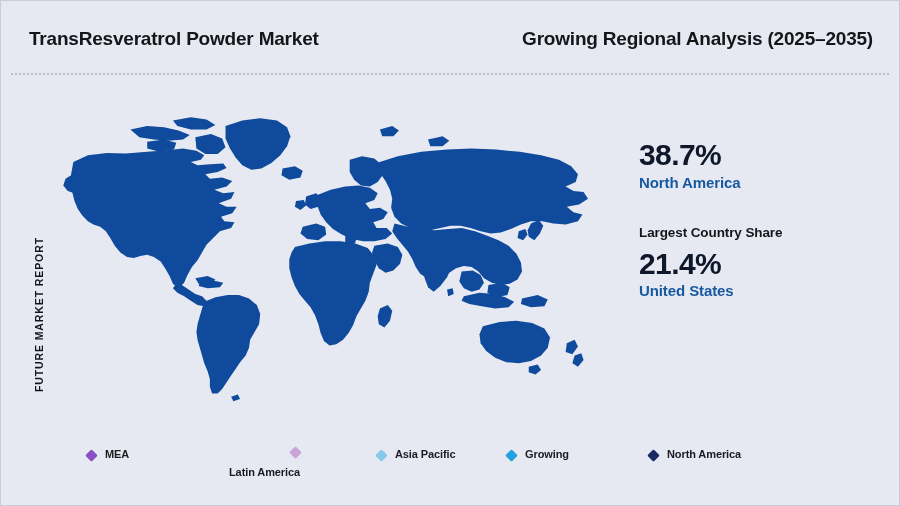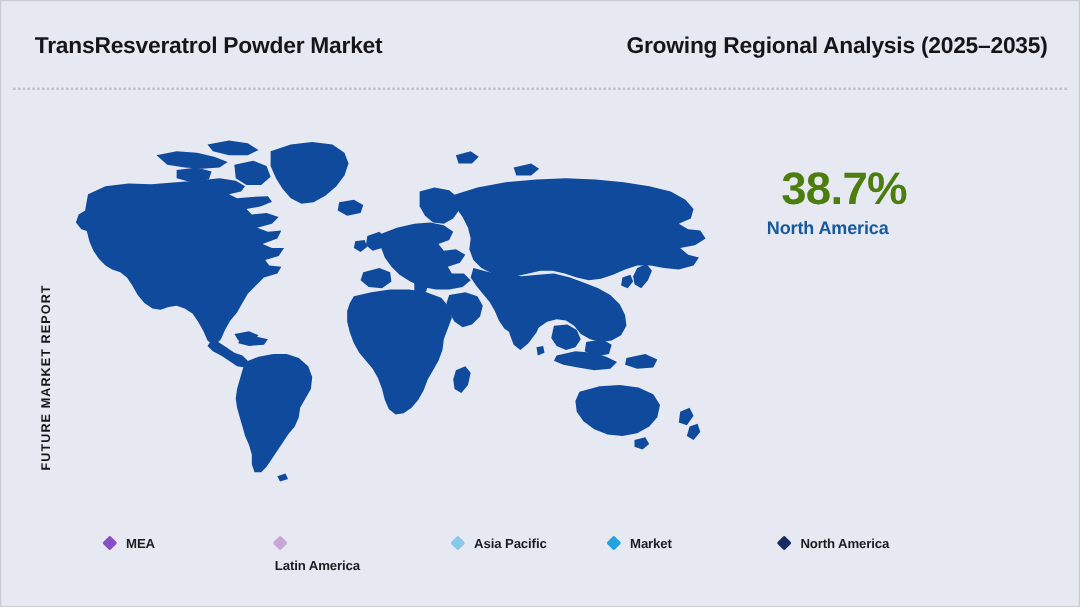--- a/index.html
+++ b/index.html
@@ -97,47 +97,47 @@
   .stat-block:last-child { margin-bottom: 0; }
   .stat-label {
     font-size: 13.5px;
     font-weight: bold;
     color: #16161a;
     letter-spacing: -0.1px;
     margin: 0 0 8px 0;
     white-space: nowrap;
   }
   .stat-value {
-    font-size: 38px;
-    font-weight: bold;
-    color: #4d7c0f;
+    font-size: 30px;
+    font-weight: bold;
+    color: #0f172a;
     letter-spacing: -0.6px;
     line-height: 1.05;
-    margin: 0 0 3px 12px;
+    margin: 0 0 3px 0;
   }
   .stat-region {
     font-size: 15px;
     font-weight: bold;
     color: #17599f;
     letter-spacing: -0.1px;
     margin: 0;
   }
 
   
   #legend {
     position: absolute;
     left: 86px;
     top: 447px;
     width: 700px;
     height: 20px;
   }
   .legend-item {
     position: absolute;
     display: flex;
-    align-items: flex-start;
+    align-items: flex-end;
     gap: 9px;
     white-space: nowrap;
   }
   .legend-dot {
     width: 9px;
     height: 9px;
     transform: rotate(45deg);
     border-radius: 1.5px;
     flex: 0 0 auto;
   }
@@ -265,20 +265,23 @@
   </div>
 
   <div id="stats">
 
     <div class="stat-block">
       <p class="stat-value">38.7%</p>
       <p class="stat-region" style="color: rgb(23, 89, 159);">North America</p>
     </div>
 
     <div class="stat-block">
+      <p class="stat-label">Largest Country Share</p>
+      <p class="stat-value">21.4%</p>
+      <p class="stat-region" style="color: rgb(23, 89, 159);">United States</p>
     </div>
 
   </div>
 
   <div id="legend">
 
     <div class="legend-item" style="left:0px;">
       <span class="legend-dot" style="background: rgb(138, 79, 196);"></span>
       <span class="legend-label">MEA</span>
     </div>
@@ -288,21 +291,21 @@
       <span class="legend-label">Latin America</span>
     </div>
 
     <div class="legend-item" style="left:290px;">
       <span class="legend-dot" style="background: rgb(136, 200, 232);"></span>
       <span class="legend-label">Asia Pacific</span>
     </div>
 
     <div class="legend-item" style="left:420px;">
       <span class="legend-dot" style="background: rgb(34, 163, 224);"></span>
-      <span class="legend-label">Market</span>
+      <span class="legend-label">Growing</span>
     </div>
 
     <div class="legend-item" style="left:562px;">
       <span class="legend-dot" style="background: rgb(25, 42, 99);"></span>
       <span class="legend-label">North America</span>
     </div>
 
   </div>
 
 </div>

